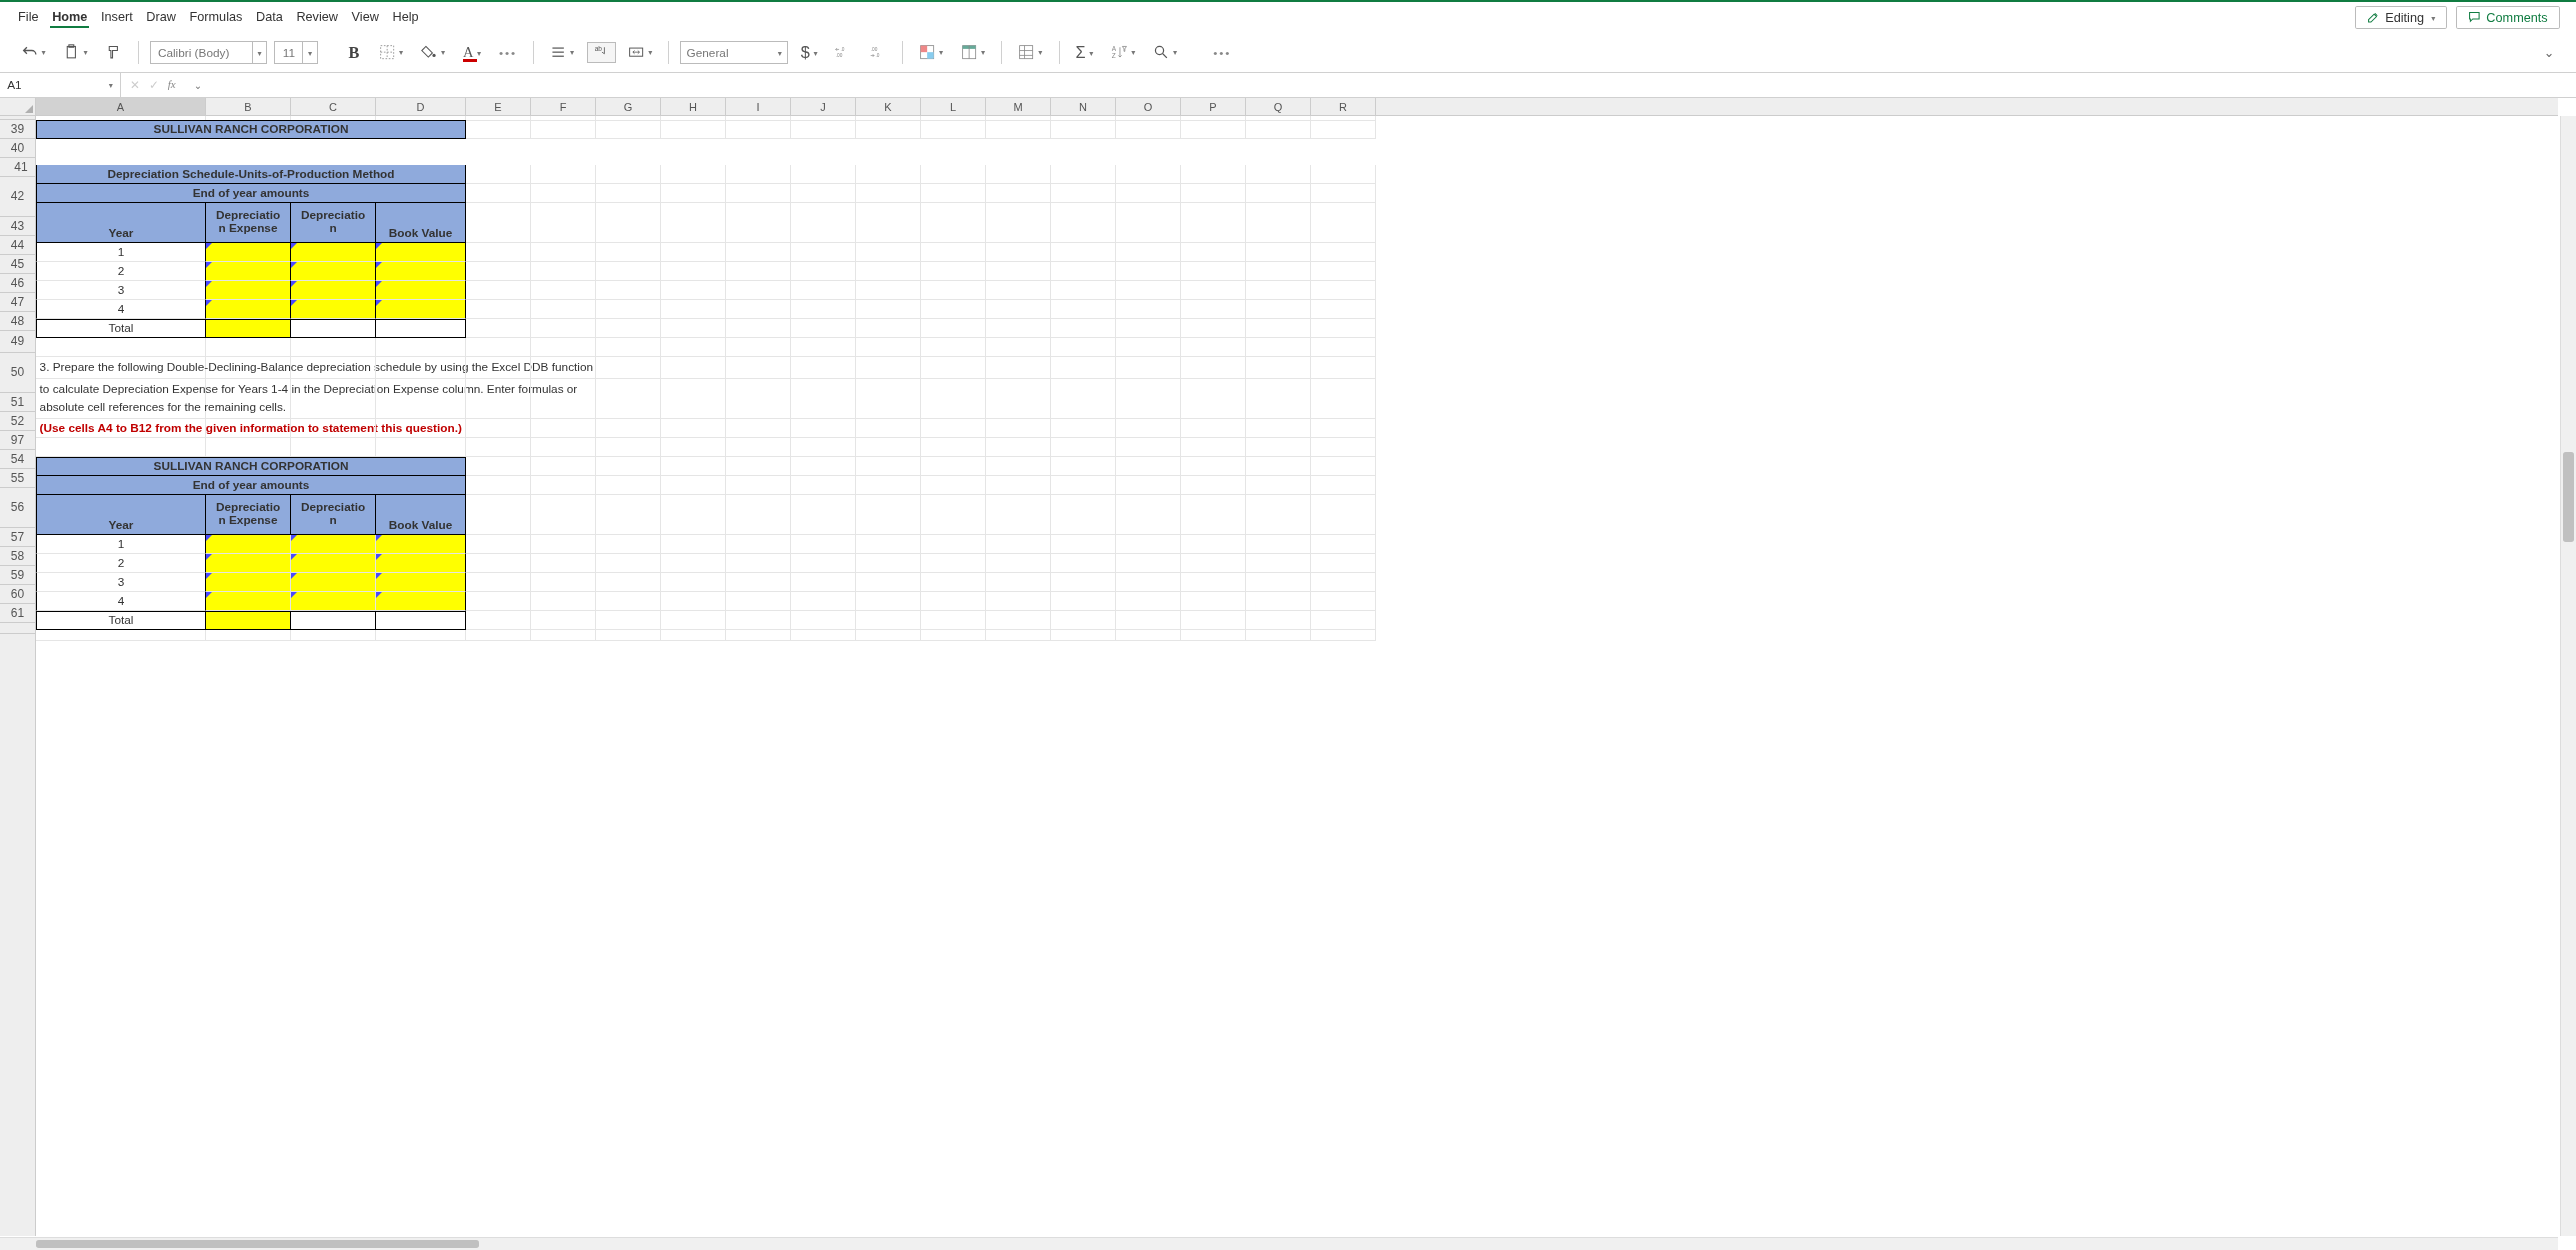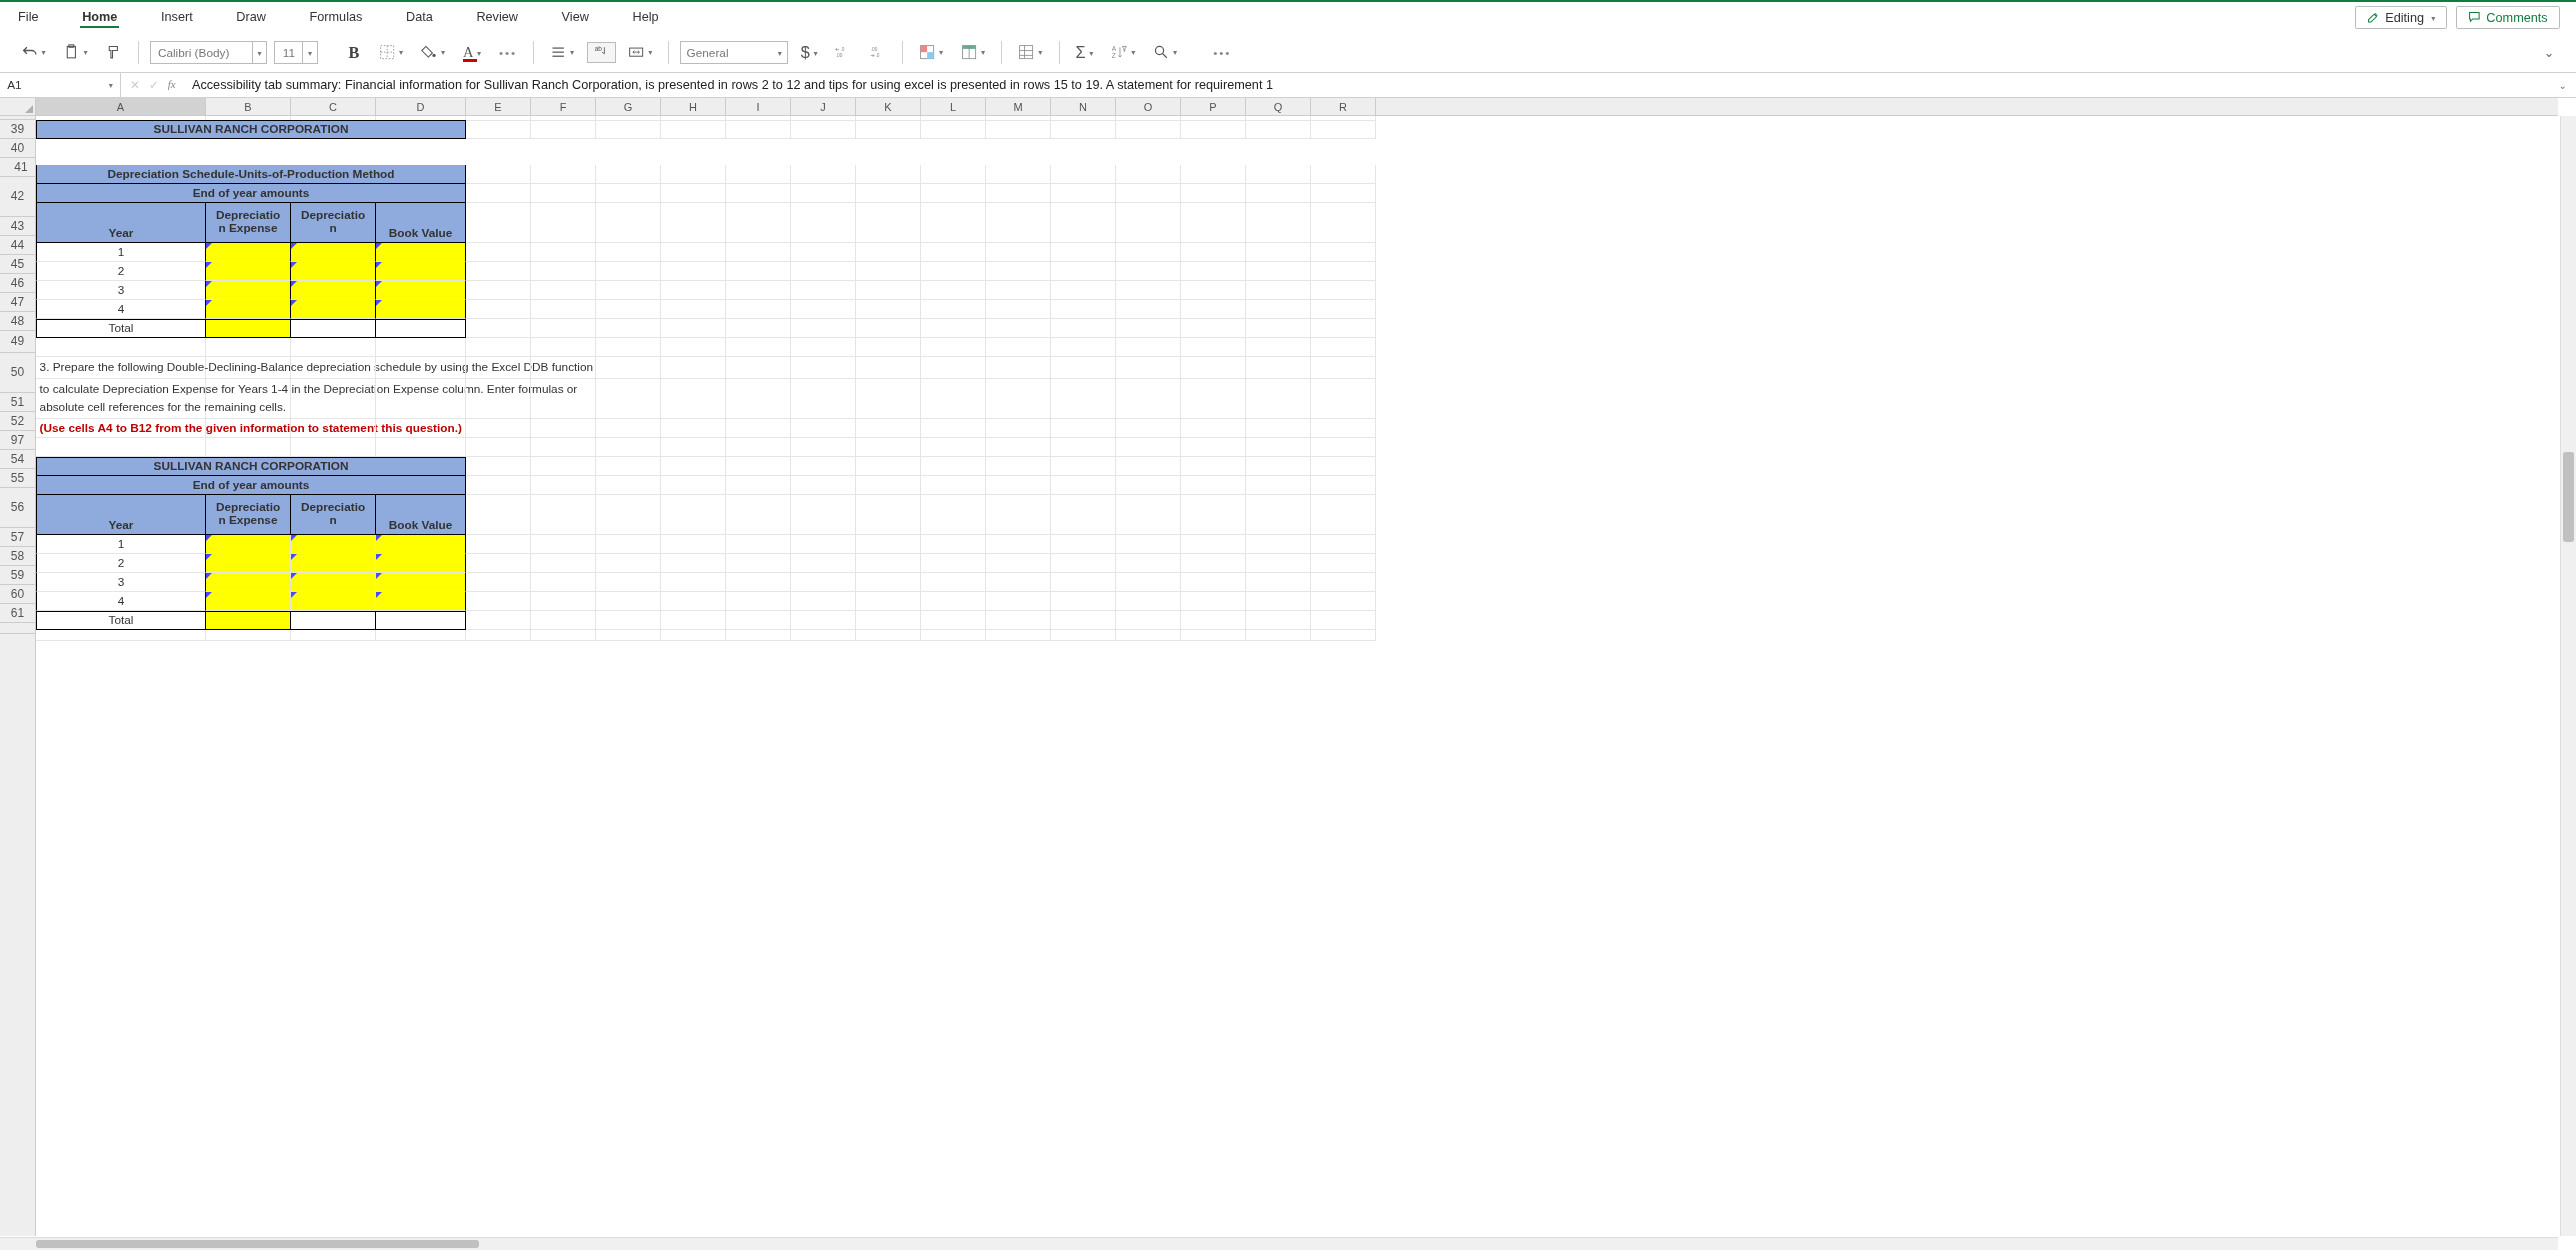--- a/index.html
+++ b/index.html
@@ -1,19 +1,19 @@
 <!DOCTYPE html>
 <html style="font-size:14.5px"><head>
 <meta charset="utf-8">
 <style>
 * { box-sizing: border-box; margin: 0; padding: 0; }
 body { font-family: "Segoe UI", Arial, sans-serif; font-size: 11.8px; background: #fff; color: #333; overflow: hidden; }
 .app { display: flex; flex-direction: column; height: 100vh; border-top: 2.7px solid #107c41; }
 .menubar { display: flex; align-items: center; padding: 3.6px 16.3px; height: 31px; justify-content: space-between; }
-.menubar-left { display: flex; gap: 40px; align-items: center; }
+.menubar-left { display: flex; gap: 10px; align-items: center; }
 .menubar-right { display: flex; gap: 9px; align-items: center; }
 .menu-item { cursor: pointer; padding: 3.6px 1.8px; font-size: 12.7px; }
 .menu-item.active { font-weight: 700; border-bottom: 2.7px solid #107c41; padding-bottom: 1.8px; }
 .mode-btn { border: 0.9px solid #bbb; padding: 3.6px 11px; display: flex; align-items: center; gap: 5.4px; cursor: pointer; border-radius: 1.8px; font-size: 12.7px; }
 .pencil-icon { width: 12.7px; height: 12.7px; }
 .comment-icon { width: 12.7px; height: 12.7px; }
 
 .ribbon { display: flex; align-items: center; padding: 5.4px 16.3px; height: 40px; gap: 7.2px; border-bottom: 0.9px solid #d0d0d0; }
 .ribbon .ico-btn { display: flex; align-items: center; gap: 1.8px; padding: 3.6px 5.4px; cursor: pointer; color: #555; }
 .ribbon .sep { width: 0.9px; height: 23.5px; background: #d0d0d0; margin: 0 3.6px; }
@@ -259,21 +259,20 @@
   <div class="formula-bar">
     <div class="namebox">
       <span>A1</span>
       <span class="dd-arrow">▾</span>
     </div>
     <div class="fb-icons">
       <span style="color:#ccc">✕</span>
       <span style="color:#ccc">✓</span>
       <span class="fb-fx">fx</span>
     </div>
-    <div class="fb-input">Accessibility tab summary: Financial information for Sullivan Ranch Corporation, is presented in rows 2 to 12 and tips for using excel is presented in rows 15 to 19. A statement for requirement 1</div>
     <div class="fb-dd">⌄</div>
   </div>
 
   <div class="grid-wrap">
     <div class="grid-corner"></div>
     <div class="col-headers" id="col-headers">
         <div class="col-h sel" style="width: 170px;">A</div>
         <div class="col-h" style="width: 85px;">B</div>
         <div class="col-h" style="width: 85px;">C</div>
         <div class="col-h" style="width: 90px;">D</div>

